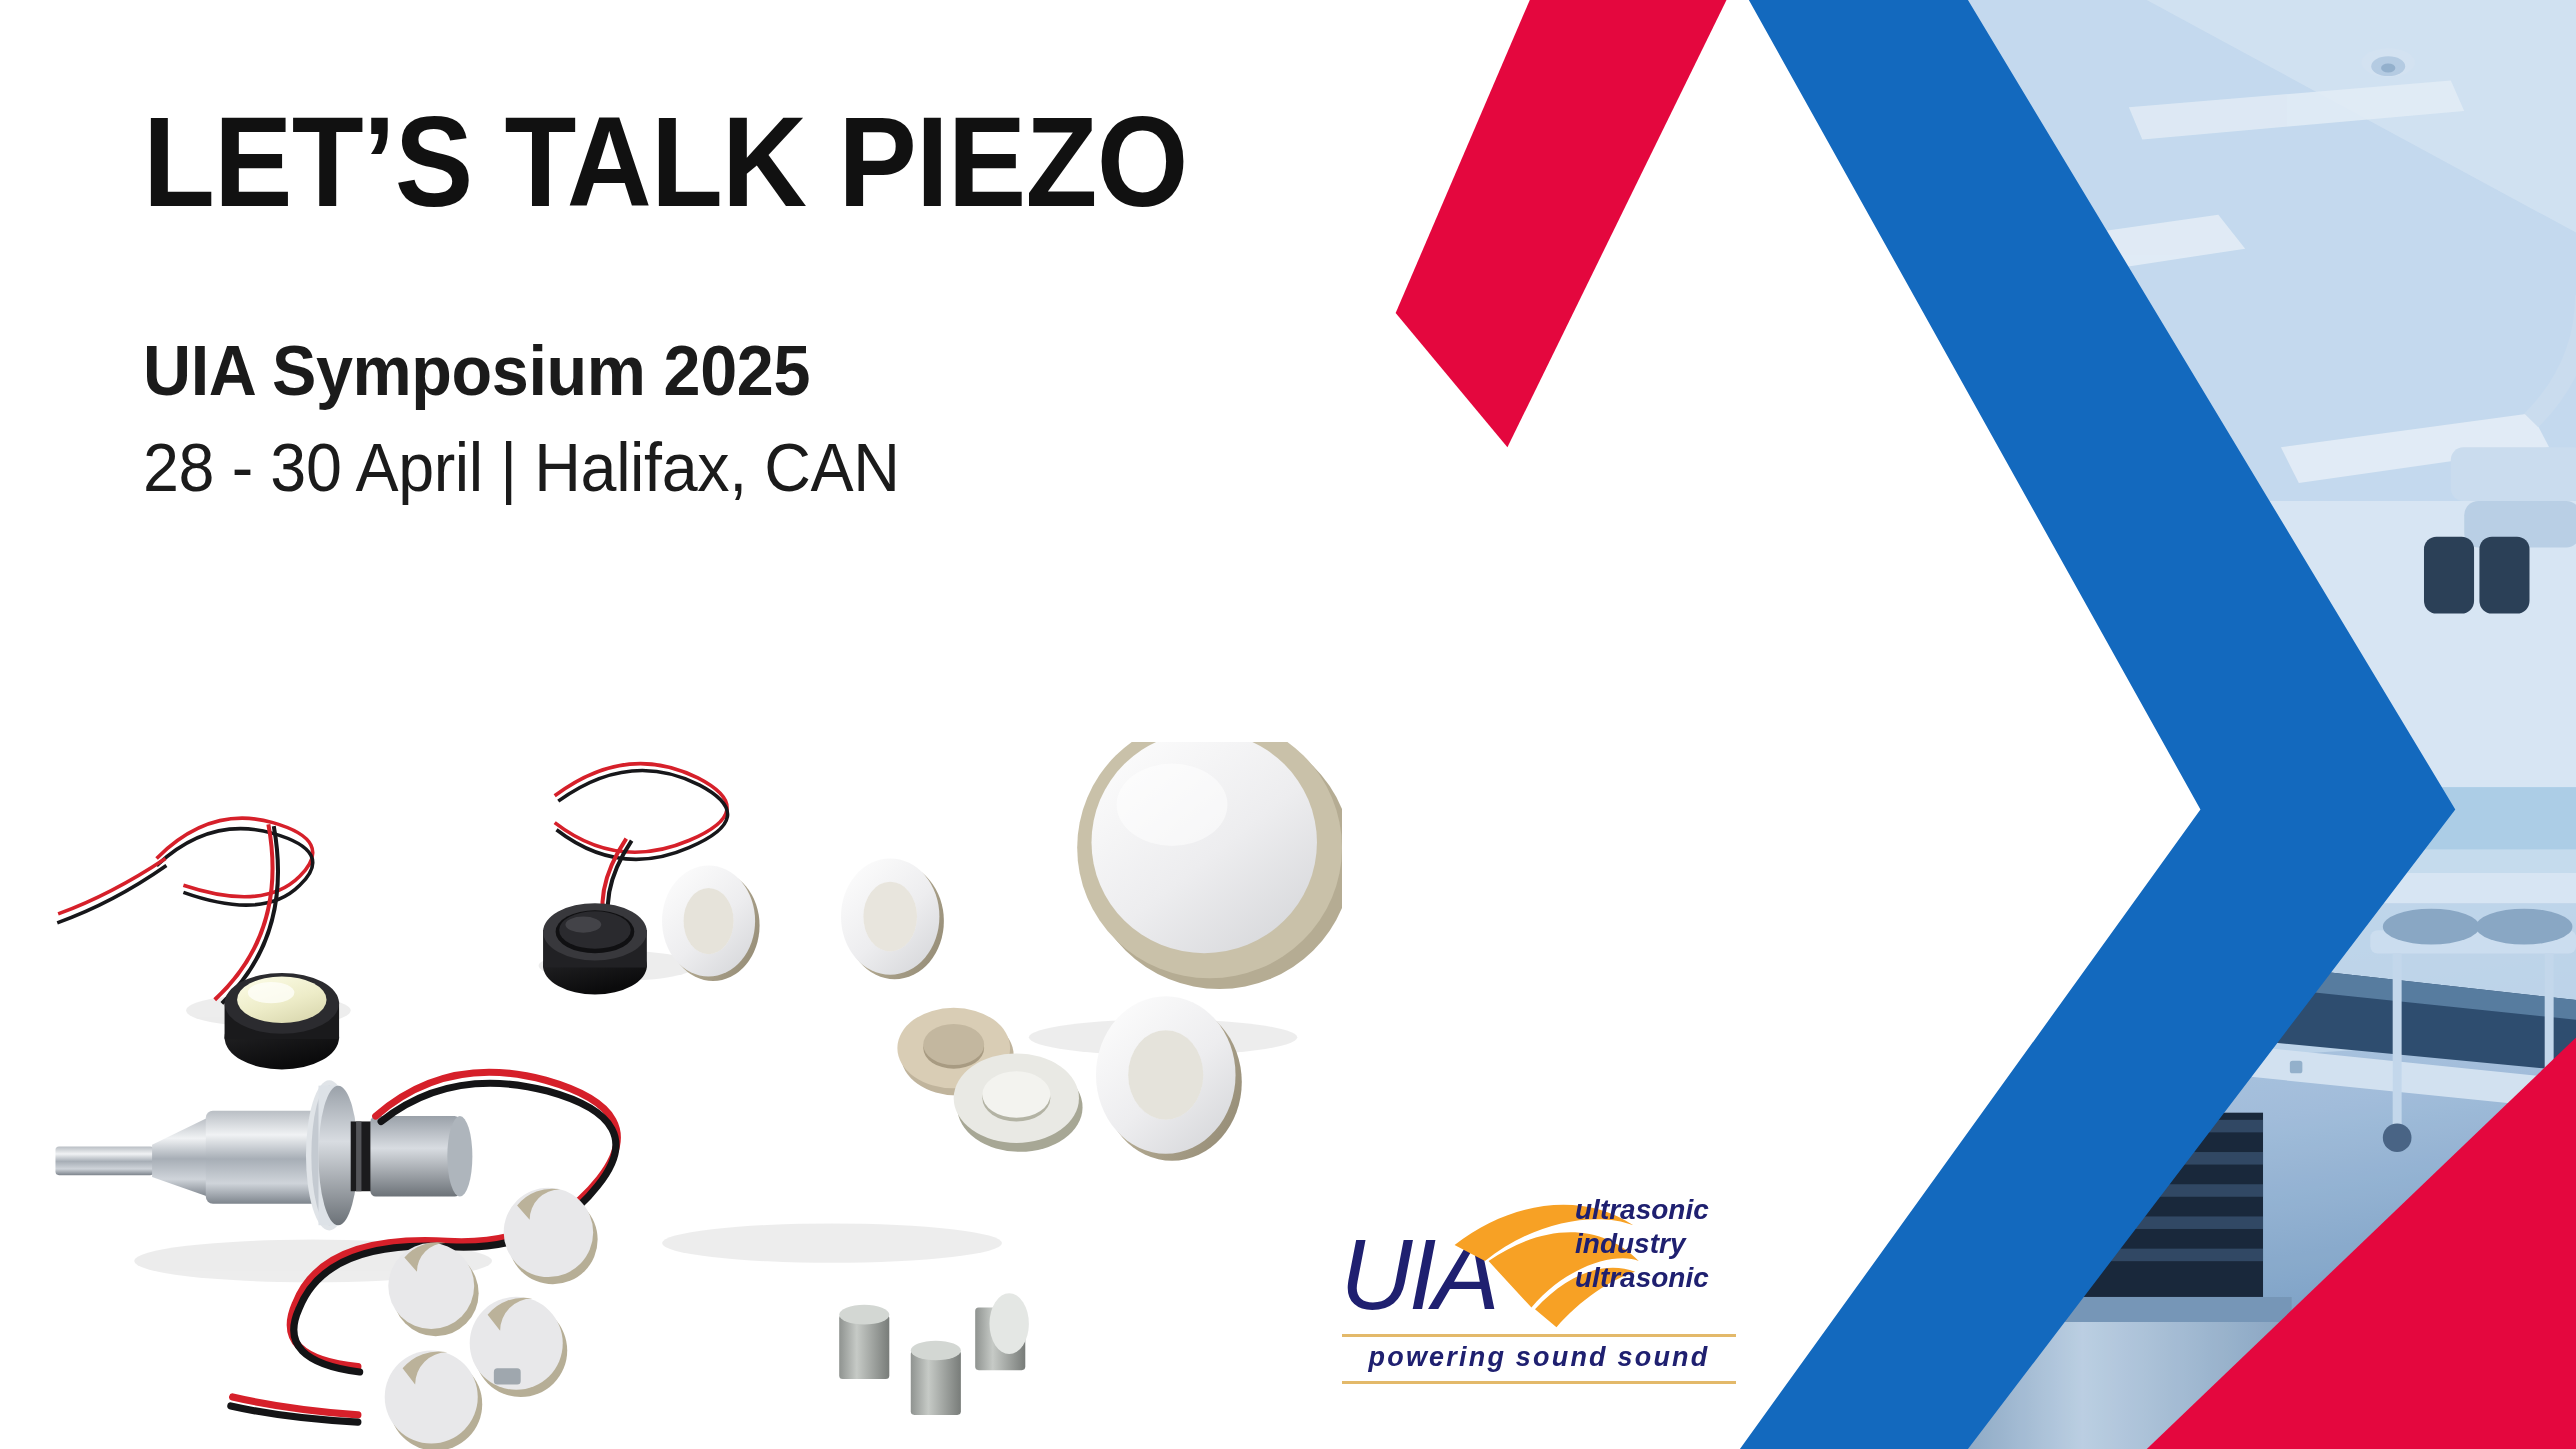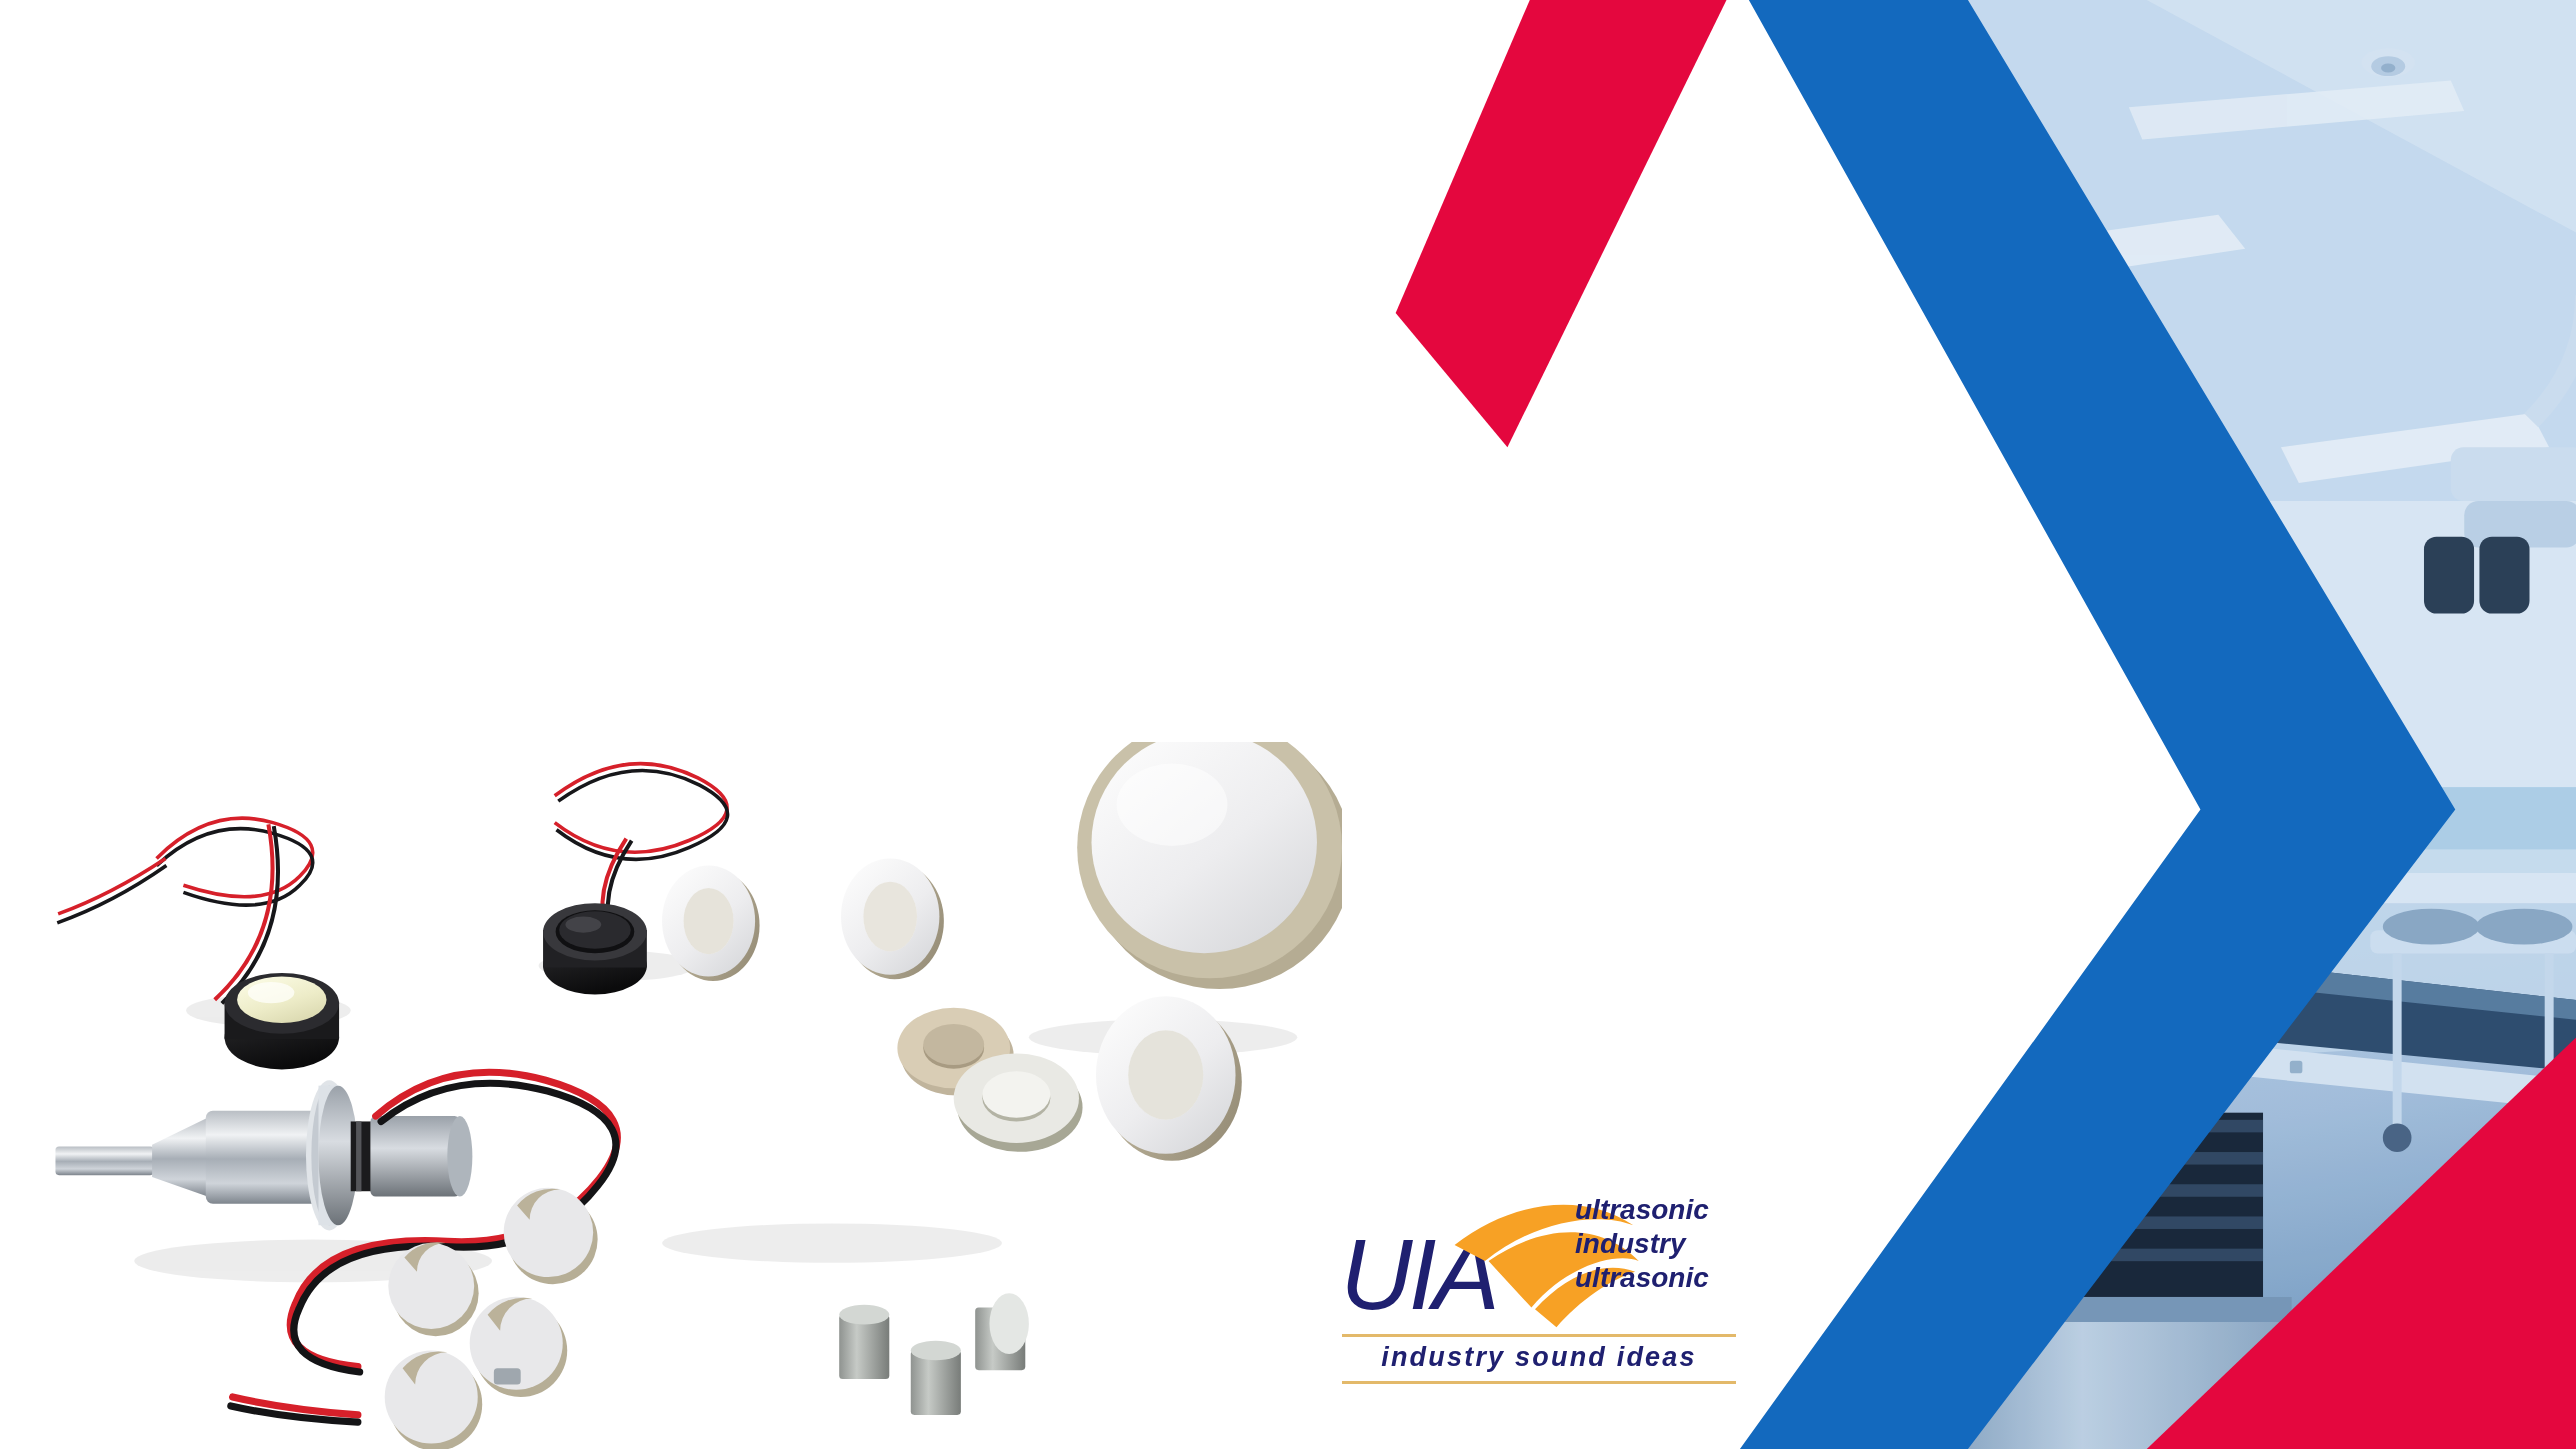--- a/index.html
+++ b/index.html
@@ -261,20 +261,25 @@
       </g>
 
       <path d="M 210 0 L 430 0 L 185 500 L 60 350 Z" fill="#E4073E"></path>
 
       <path d="M 455 0 L 700 0 L 1245 905 L 700 1620 L 445 1620 L 960 905 Z" fill="#1369BE"></path>
 
       <path d="M 1380 1160 L 1380 1620 L 900 1620 Z" fill="#E4073E"></path>
     </svg>
   </div>
 
+  <div id="text-block">
+    <div id="headline">LET’S TALK PIEZO</div>
+    <div id="event-name">UIA Symposium 2025</div>
+    <div id="event-when">28 - 30 April | Halifax, CAN</div>
+  </div>
 
   <div id="piezo-photo">
     <svg viewBox="0 0 1500 790" width="1342" height="707">
       <defs>
         <linearGradient id="blkHousing" x1="0" y1="0" x2="0.4" y2="1">
           <stop offset="0%" stop-color="#4C4C50"></stop>
           <stop offset="45%" stop-color="#1E1E20"></stop>
           <stop offset="100%" stop-color="#0B0B0C"></stop>
         </linearGradient>
         <linearGradient id="creamDome" x1="0.2" y1="0" x2="0.8" y2="1">
@@ -457,18 +462,18 @@
       <path d="M96 138 C134 96 176 84 208 96 C182 104 146 128 120 158 Z" fill="#F7A125"></path>
     </svg>
 
     <div id="logo-words">
       <div>ultrasonic</div>
       <div>industry</div>
       <div>ultrasonic</div>
     </div>
 
     <div id="logo-rule-top"></div>
-    <div id="logo-tagline">industry sound ideas</div>
+    <div id="logo-tagline">powering sound sound</div>
     <div id="logo-rule-bottom"></div>
   </div>
 
 </div>
 
 
 </body></html>

